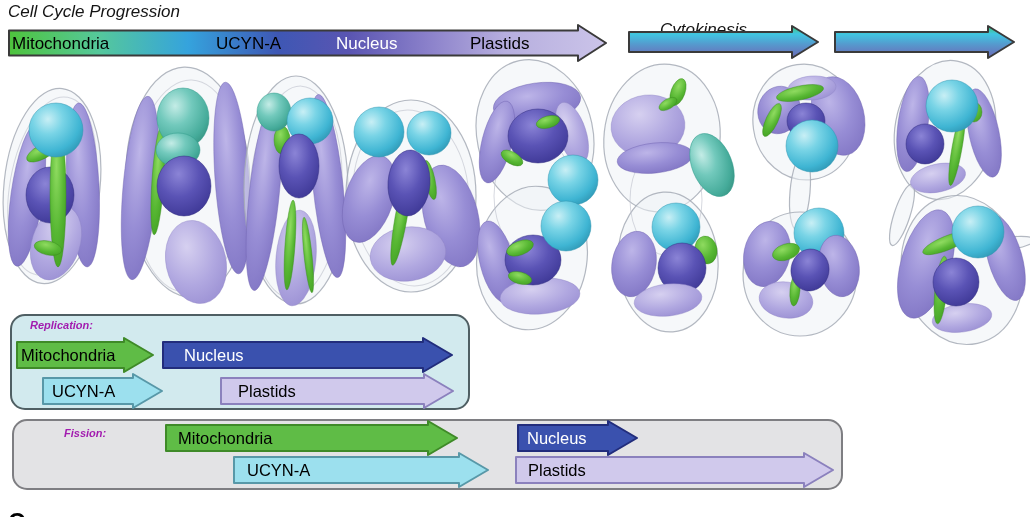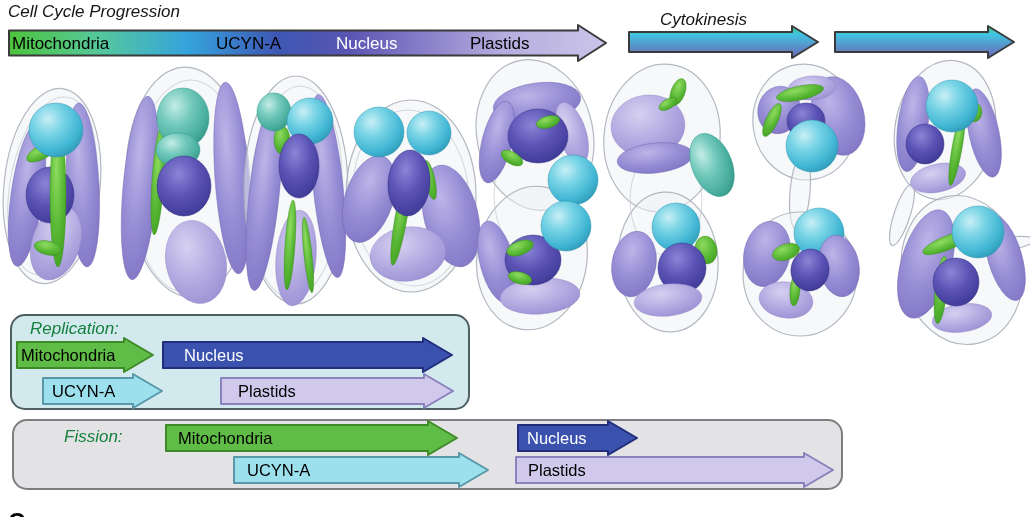--- a/index.html
+++ b/index.html
@@ -1,21 +1,21 @@
 <!DOCTYPE html>
 <html><head>
 <meta charset="utf-8">
 <style>
   html,body{margin:0;padding:0;background:#ffffff;}
   .canvas{position:relative;width:1030px;height:517px;background:#ffffff;overflow:hidden;
           font-family:"Liberation Sans",sans-serif;color:#111;}
   .title{position:absolute;font-style:italic;font-size:17px;white-space:nowrap;color:#141414;}
   .main-arrow-label{position:absolute;font-size:17px;white-space:nowrap;}
   .box{position:absolute;border-radius:15px;}
-  .box-title{position:absolute;font-weight:normal;font-style:italic;font-size:17px;color:#15803d;}
+  .box-title{position:absolute;font-weight:bold;font-style:italic;font-size:11px;color:#a21caf;}
   .arrow-unit{position:absolute;}
   .arrow-unit svg{position:absolute;left:0;top:0;overflow:visible;}
   .arrow-label{position:absolute;top:50%;transform:translateY(-50%);font-size:16.5px;white-space:nowrap;}
   .panel-label{position:absolute;font-weight:bold;font-size:24px;color:#000;}
   svg{display:block;}
   
   .m{fill:#eef1f5;fill-opacity:.5;stroke:#a6abb6;stroke-width:1.2;stroke-opacity:.85;}
   .mw{fill:none;stroke:#c4c8d1;stroke-width:1;opacity:.7;}
   .p{fill:url(#gPlas);stroke:#6f63b0;stroke-width:.8;stroke-opacity:.55;}
   .pl{fill:url(#gPlasL);stroke:#8d82c4;stroke-width:.8;stroke-opacity:.5;}
@@ -23,21 +23,21 @@
   .u{fill:url(#gCyan);stroke:#2f93ae;stroke-width:.8;stroke-opacity:.6;}
   .ut{fill:url(#gTeal);stroke:#2f9a8a;stroke-width:.8;stroke-opacity:.6;}
   .g{fill:url(#gMito);stroke:#3a8a1e;stroke-width:.7;stroke-opacity:.6;}
 </style>
 </head>
 <body>
 
 <div class="canvas" id="stage-root">
 
   <span class="title" style="left:8px;top:2px;">Cell Cycle Progression</span>
-  <span class="title" style="left:660px;top:10px;">Cytokinesis</span>
+  <span class="title" style="left:660px;top:20px;">Cytokinesis</span>
 
   <svg style="position:absolute;left:8px;top:24px;" width="600" height="38">
     <defs>
       <linearGradient id="mainGrad" x1="0" y1="0" x2="1" y2="0">
         <stop offset="0" stop-color="#4ec33c"></stop>
         <stop offset="0.15" stop-color="#55c89b"></stop>
         <stop offset="0.30" stop-color="#35a3dd"></stop>
         <stop offset="0.45" stop-color="#3e57b4"></stop>
         <stop offset="0.57" stop-color="#5a55b2"></stop>
         <stop offset="0.70" stop-color="#8a80ca"></stop>

